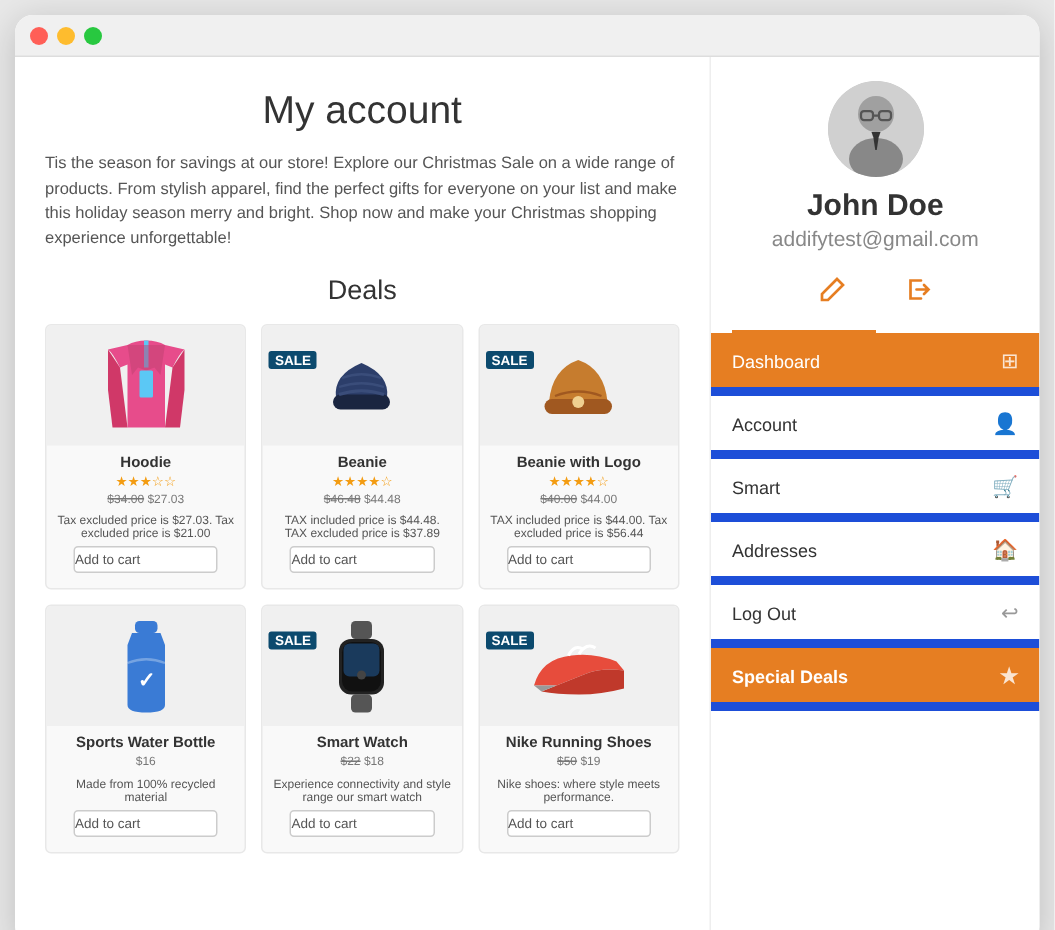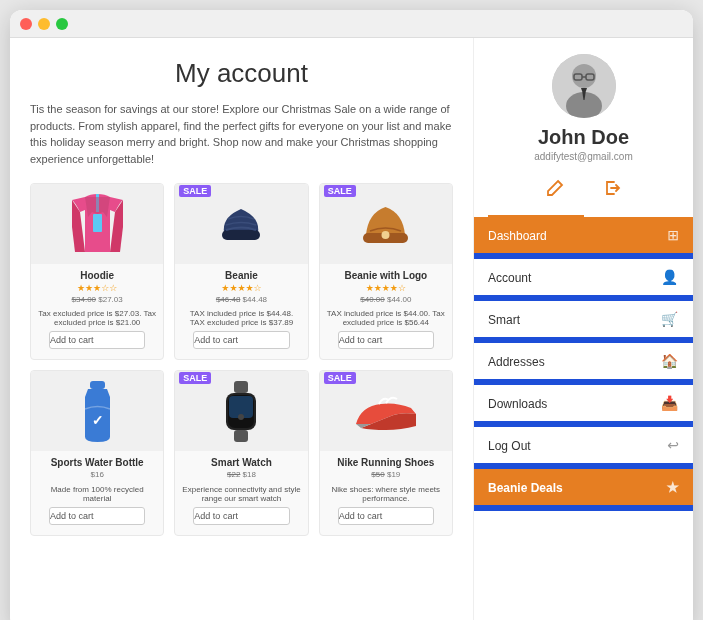--- a/index.html
+++ b/index.html
@@ -79,23 +79,23 @@
       width: 100%;
       height: 80px;
       display: flex;
       align-items: center;
       justify-content: center;
       background: #f0f0f0;
       position: relative;
     }
     .sale-badge {
       position: absolute;
-      top: 1px;
+      top: 17px;
       left: 4px;
-      background: #8b5cf6;
+      background: #0c4a6e;
       color: #fff;
       font-size: 9px;
       font-weight: bold;
       padding: 1px 4px;
       border-radius: 2px;
     }
     .deal-card-body {
       padding: 6px 6px 4px 6px;
     }
     .deal-name {
@@ -162,21 +162,21 @@
       align-items: center;
       justify-content: center;
     }
     .user-name {
       font-size: 20px;
       font-weight: 600;
       color: #333;
       margin-bottom: 2px;
     }
     .user-email {
-      font-size: 10px;
+      font-size: 14px;
       color: #888;
       margin-bottom: 12px;
     }
     .action-icons {
       display: flex;
       gap: 30px;
       margin-bottom: 0;
       width: 100%;
       justify-content: center;
       padding-bottom: 8px;
@@ -230,20 +230,21 @@
   <div class="titlebar">
     <div class="dot dot-red"></div>
     <div class="dot dot-yellow"></div>
     <div class="dot dot-green"></div>
   </div>
   <div class="content">
 
     <div class="main">
       <h1 class="page-title">My account</h1>
       <p class="intro-text">Tis the season for savings at our store! Explore our Christmas Sale on a wide range of products. From stylish apparel, find the perfect gifts for everyone on your list and make this holiday season merry and bright. Shop now and make your Christmas shopping experience unforgettable!</p>
+      <h2 class="section-title">Deals</h2>
       <div class="deals-grid" id="deals-grid">
 
       <div class="deal-card">
     <div class="deal-card-img">
 
       <svg width="55" height="65" viewBox="0 0 55 65" xmlns="http://www.w3.org/2000/svg">
     <path d="M10 20 Q5 10 2 8 L15 5 Q20 2 27.5 2 Q35 2 40 5 L53 8 Q50 10 45 20 L40 18 L40 60 L15 60 L15 18 Z" fill="#e74c8b"></path>
     <path d="M27.5 2 Q27.5 2 27.5 20" stroke="#5bc8f5" stroke-width="3" fill="none"></path>
     <path d="M15 5 L18 25 L22 20 L27.5 22 L33 20 L37 25 L40 5" fill="#c04070" opacity="0.5"></path>
     <rect x="23" y="22" width="9" height="18" rx="1" fill="#5bc8f5"></rect>
@@ -402,27 +403,23 @@
   </div>
           <div class="nav-item">
     <span>Smart</span>
     <span class="nav-icon">🛒</span>
   </div>
           <div class="nav-item">
     <span>Addresses</span>
     <span class="nav-icon">🏠</span>
   </div>
           <div class="nav-item">
-    <span>Downloads</span>
-    <span class="nav-icon">📥</span>
-  </div>
-          <div class="nav-item">
     <span>Log Out</span>
     <span class="nav-icon">↩</span>
   </div>
           <div class="nav-item active-special">
-    <span>Beanie Deals</span>
+    <span>Special Deals</span>
     <span class="nav-icon">★</span>
   </div>
         </div>
     </div>
   </div>
 </div>
 
 </body></html>

